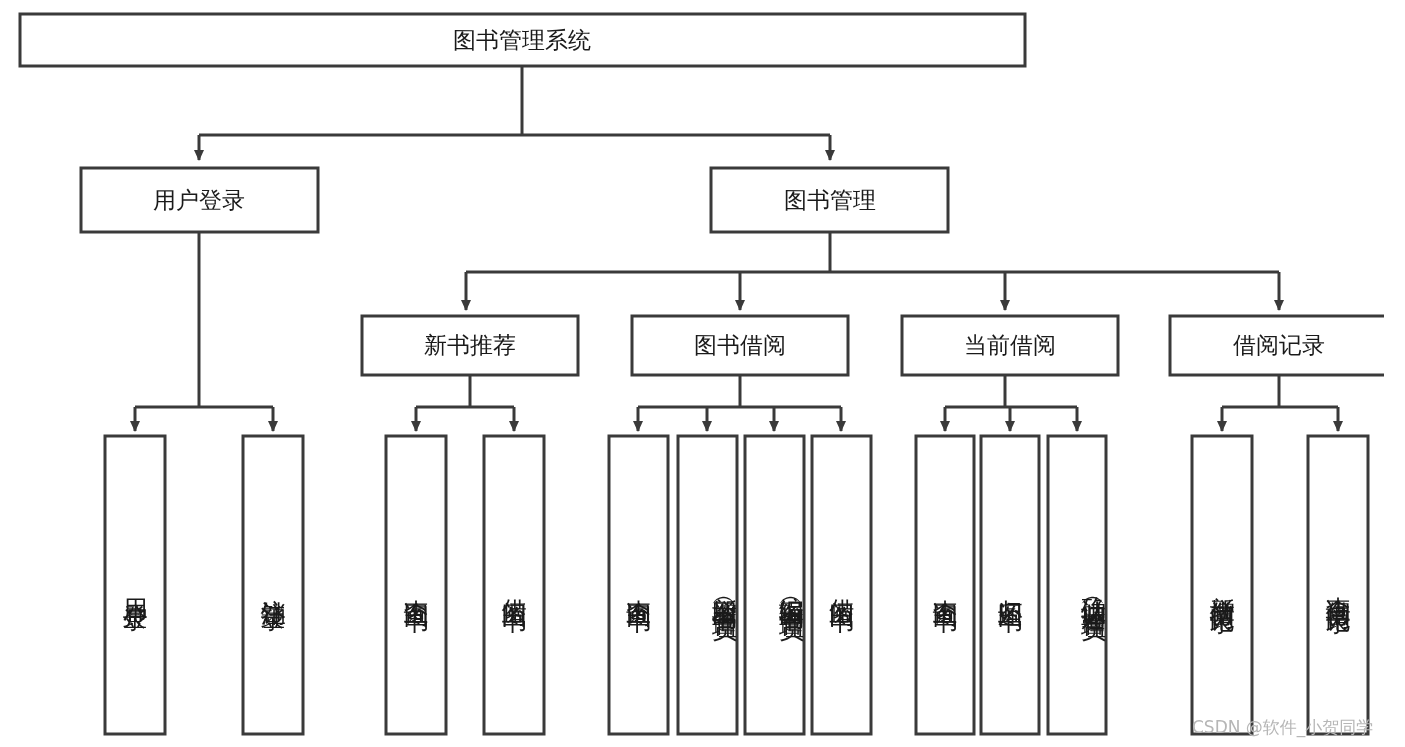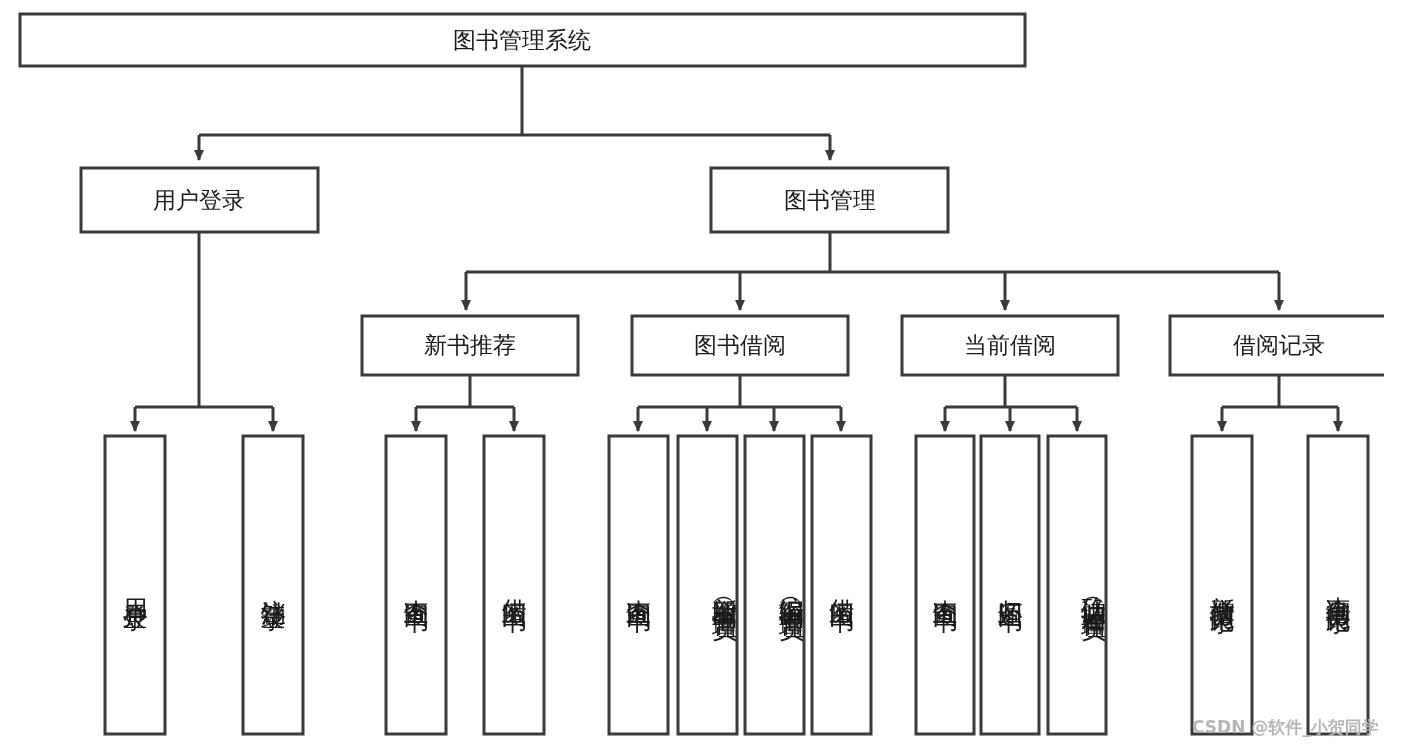--- a/index.html
+++ b/index.html
@@ -159,15 +159,15 @@
   <div class="vlabel" style="left:609px; top:436px; width:59px; height:298px;">查询图书</div>
   <div class="vlabel" style="left:678px; top:436px; width:59px; height:298px; align-items:flex-start; padding-top:10px; box-sizing:border-box;">新增图书（管理员）</div>
   <div class="vlabel" style="left:745px; top:436px; width:59px; height:298px; align-items:flex-start; padding-top:10px; box-sizing:border-box;">编辑图书（管理员）</div>
   <div class="vlabel" style="left:812px; top:436px; width:59px; height:298px;">借阅图书</div>
   <div class="vlabel" style="left:916px; top:436px; width:58px; height:298px;">查询图书</div>
   <div class="vlabel" style="left:981px; top:436px; width:58px; height:298px;">归还图书</div>
   <div class="vlabel" style="left:1048px; top:436px; width:58px; height:298px; align-items:flex-start; padding-top:10px; box-sizing:border-box;">确认归还（管理员）</div>
   <div class="vlabel" style="left:1192px; top:436px; width:60px; height:298px;">新增借阅记录</div>
   <div class="vlabel" style="left:1308px; top:436px; width:60px; height:298px;">查询借阅记录</div>
 
-  <div class="watermark" style="left:1192px; top:716px;font-weight:bold;">CSDN @软件_小贺同学</div>
+  <div class="watermark" style="left:1192px; top:716px;">CSDN @软件_小贺同学</div>
 
 </div>
 
 </body></html>

